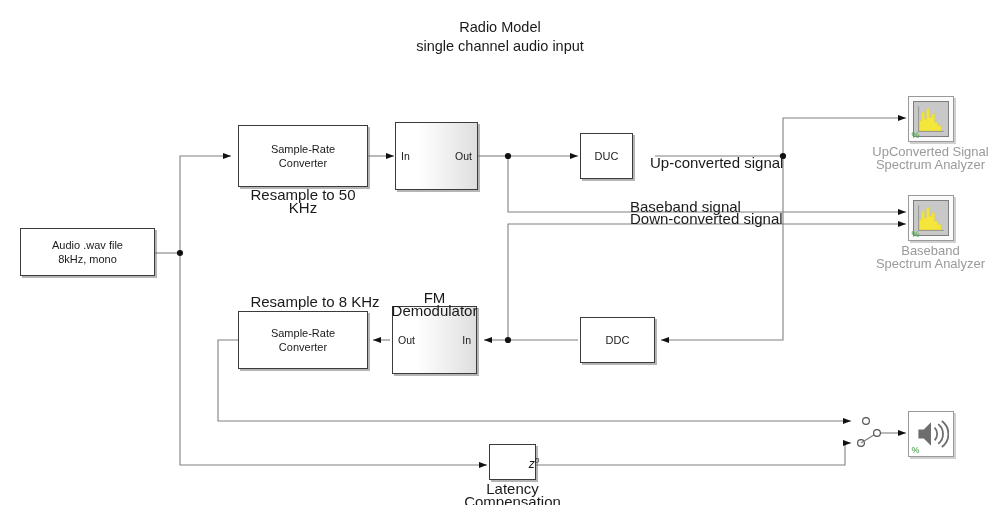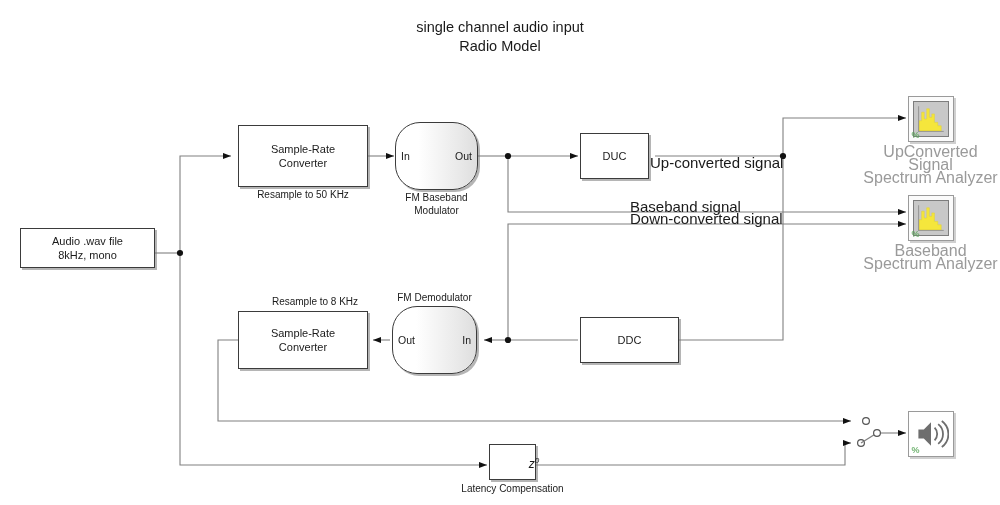--- a/index.html
+++ b/index.html
@@ -20,43 +20,42 @@
   .blk {
     position:absolute; box-sizing:border-box;
     background:#ffffff;
     border:1.2px solid #3b3b3b;
     box-shadow:2px 2px 0 rgba(120,120,120,0.55);
     display:flex; align-items:center; justify-content:center;
     color:#1a1a1a; font-size:11px; line-height:14px; text-align:center;
   }
   .blk.grad {
     background:linear-gradient(to right,#ffffff 0%,#ffffff 28%,#e9e9e9 78%,#dedede 100%);
-    border-radius:25px;
   }
   .blk .lbl { pointer-events:none; }
 
   .port {
     position:absolute; font-size:10.5px; color:#1a1a1a;
   }
   .port.left { left:5px; top:50%; transform:translateY(-50%); }
   .port.right { right:5px; top:50%; transform:translateY(-50%); }
 
   .cap {
     position:absolute; text-align:center;
-    font-size:10px; line-height:13px; color:#1a1a1a;
+    font-size:15px; line-height:13px; color:#1a1a1a;
     white-space:pre-line;
   }
   .sig {
     position:absolute; text-align:left;
     font-size:15px; line-height:12px; color:#1a1a1a;
     white-space:pre-line;
   }
   .scope-cap {
     position:absolute; text-align:center;
-    font-size:16px; line-height:13px; color:#9a9a9a;
+    font-size:13px; line-height:13px; color:#9a9a9a;
     white-space:pre-line;
   }
 
   
   .sink {
     position:absolute; box-sizing:border-box;
     background:#fbfbfb;
     border:1.2px solid #9a9a9a;
     box-shadow:2px 2px 0 rgba(150,150,150,0.45);
     padding:4px;
@@ -76,22 +75,22 @@
     opacity:.85;
   }
   .spk { position:relative; width:100%; height:100%; }
 </style>
 </head>
 <body>
 
 <div id="canvas">
 
   <div class="title">
+    <div>Radio Model</div>
     <div>single channel audio input</div>
-    <div>Radio Model</div>
   </div>
 
   <svg class="wires" viewBox="0 0 1000 505" xmlns="http://www.w3.org/2000/svg">
     <defs>
       <marker id="arw" markerWidth="9" markerHeight="9" refX="8.4" refY="3.2" orient="auto" markerUnits="userSpaceOnUse">
         <path d="M0,0 L8.4,3.2 L0,6.4 z" fill="#111111"></path>
       </marker>
     </defs>
     <g stroke="#808080" stroke-width="1.1" fill="none">
 
@@ -138,43 +137,41 @@
     </g>
 
     <g>
       <circle cx="866" cy="421" r="3.4" fill="#ffffff" stroke="#555555" stroke-width="1.2"></circle>
       <circle cx="861" cy="443" r="3.4" fill="#ffffff" stroke="#555555" stroke-width="1.2"></circle>
       <line x1="861" y1="443" x2="877" y2="433" stroke="#808080" stroke-width="1.4"></line>
       <circle cx="877" cy="433" r="3.4" fill="#ffffff" stroke="#555555" stroke-width="1.2"></circle>
     </g>
   </svg>
 
-  <div class="blk" style="left:20px; top:228px; width:135px; height:40px;">
+  <div class="blk" style="left:20px; top:228px; width:135px; height:48px;">
     <span class="lbl" style="white-space:pre-line;">Audio .wav file
 8kHz, mono</span>
   </div>
 
   <div class="blk" style="left:238px; top:125px; width:130px; height:62px;">
     <span class="lbl" style="white-space:pre-line;">Sample-Rate
 Converter</span>
   </div>
   <div class="cap" style="left:238px; top:188px; width:130px;">Resample to 50 KHz</div>
 
   <div class="blk grad" style="left:395px; top:122px; width:83px; height:68px;">
     <span class="port left">In</span>
     <span class="port right">Out</span>
   </div>
-  <div class="cap" style="left:385px; top:191px; width:103px;">FM Baseband
-Modulator</div>
-
-  <div class="blk" style="left:580px; top:133px; width:69px; height:46px;">
+
+  <div class="blk" style="left:580px; top:133px; width:53px; height:46px;">
     <span class="lbl">DUC</span>
   </div>
 
-  <div class="blk" style="left:580px; top:317px; width:99px; height:46px;">
+  <div class="blk" style="left:580px; top:317px; width:75px; height:46px;">
     <span class="lbl">DDC</span>
   </div>
 
   <div class="blk grad" style="left:392px; top:306px; width:85px; height:68px;">
     <span class="port left">Out</span>
     <span class="port right">In</span>
   </div>
   <div class="cap" style="left:382px; top:291px; width:105px;">FM Demodulator</div>
 
   <div class="blk" style="left:238px; top:311px; width:130px; height:58px;">

